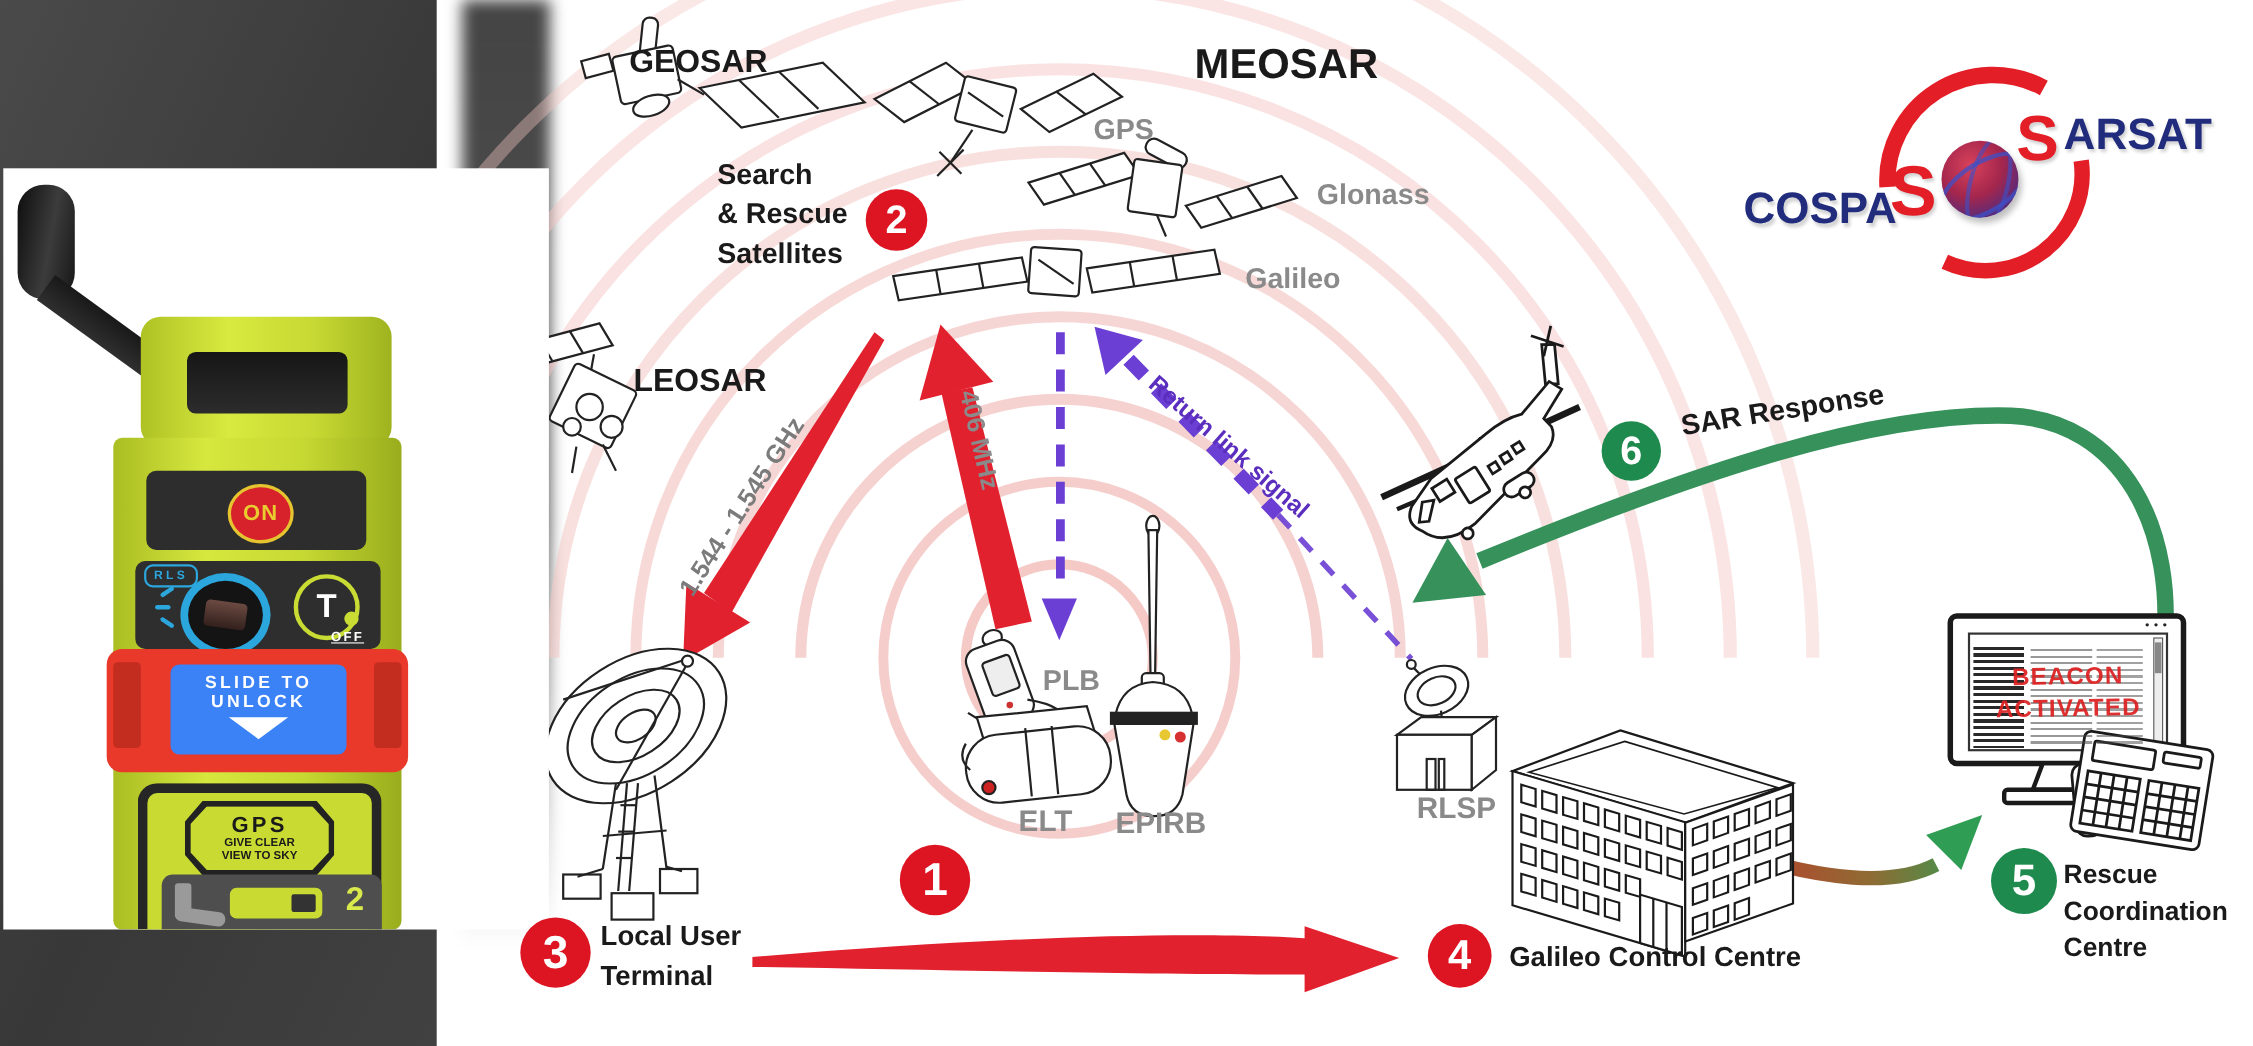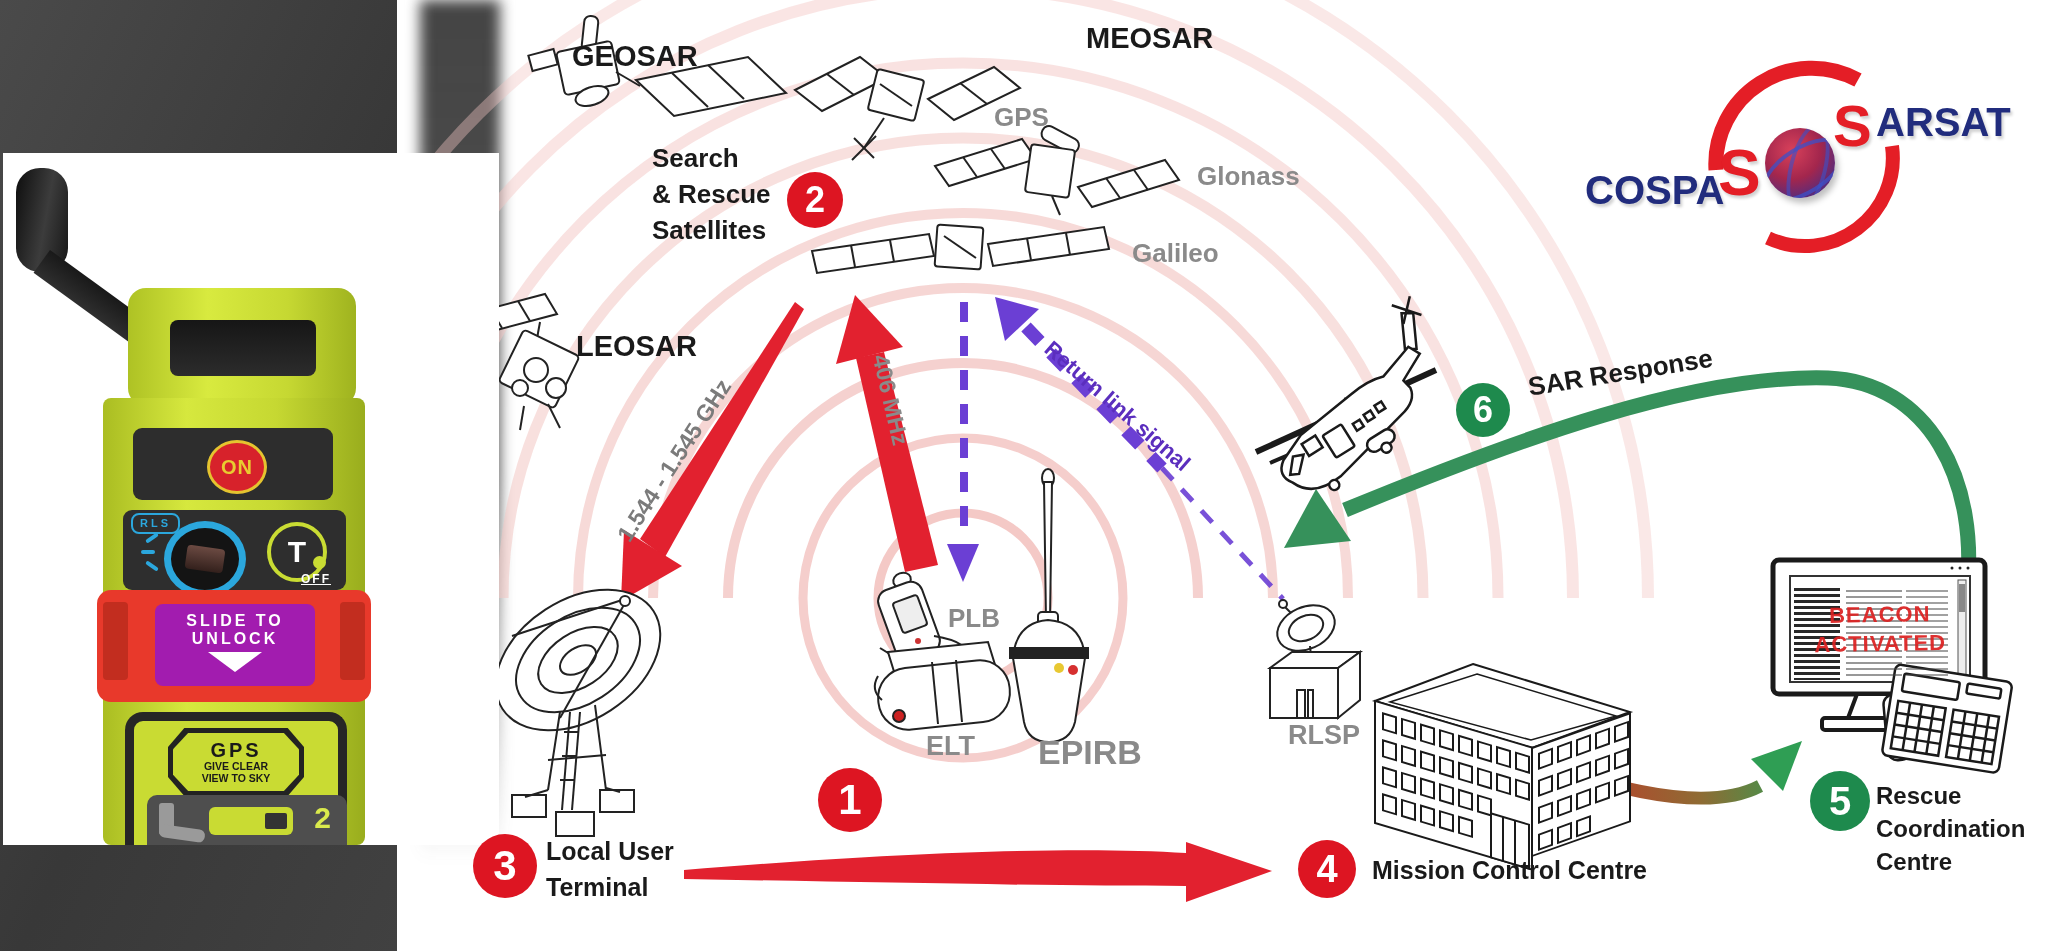--- a/index.html
+++ b/index.html
@@ -33,21 +33,21 @@
   .dial{position:absolute;left:41px;top:11px;width:68px;height:62px;border-radius:50%;border:7px solid #2ba7dd;
         background:#141414;display:flex;align-items:center;justify-content:center;}
   .dial-knob{width:38px;height:24px;border-radius:4px;background:linear-gradient(#6b4a42,#33201c);transform:rotate(8deg);}
   .ray{position:absolute;width:14px;height:4px;background:#2ba7dd;border-radius:2px;}
   .t-badge{position:absolute;left:144px;top:12px;width:52px;height:52px;border-radius:50%;border:4px solid #c9dc33;
         display:flex;align-items:center;justify-content:center;color:#fff;font-weight:bold;font-size:30px;}
   .t-pin{position:absolute;left:190px;top:46px;width:13px;height:13px;border-radius:50%;background:#c9dc33;}
   .t-off{position:absolute;left:178px;top:62px;color:#fff;font-size:12px;font-weight:bold;letter-spacing:2px;text-decoration:underline;}
   .red-band{position:absolute;left:94px;top:437px;width:274px;height:112px;border-radius:14px;background:#e8392b;}
   .red-tab{position:absolute;top:12px;width:25px;height:78px;background:#c22d1f;border-radius:4px;}
-  .slide-panel{position:absolute;left:58px;top:14px;width:160px;height:82px;border-radius:8px;background:#a21caf;
+  .slide-panel{position:absolute;left:58px;top:14px;width:160px;height:82px;border-radius:8px;background:#3b82f6;
         color:#fff;text-align:center;font-weight:bold;font-size:16px;letter-spacing:3px;padding-top:8px;box-sizing:border-box;}
   .slide-tri{margin:4px auto 0;width:0;height:0;border-left:27px solid transparent;border-right:27px solid transparent;
         border-top:20px solid #fff;}
   .gps-panel{position:absolute;left:122px;top:559px;width:222px;height:133px;border:9px solid #262626;border-bottom:none;
         border-radius:18px 18px 0 0;background:#c9db33;box-sizing:border-box;}
   .octo-outer{position:absolute;left:43px;top:7px;width:136px;height:68px;background:#222;
         clip-path:polygon(12% 0,88% 0,100% 28%,100% 72%,88% 100%,12% 100%,0 72%,0 28%);}
   .octo-inner{position:absolute;left:5px;top:5px;width:126px;height:58px;background:#c9db33;
         clip-path:polygon(12% 0,88% 0,100% 28%,100% 72%,88% 100%,12% 100%,0 72%,0 28%);
         display:flex;flex-direction:column;align-items:center;justify-content:center;color:#1a1a1a;}
@@ -425,52 +425,52 @@
 
   <div class="screen-stripes" style="left:1794px;top:588px;width:46px;height:92px;opacity:.9;background:repeating-linear-gradient(to bottom,#111 0 3px,transparent 3px 6px);"></div>
   <div class="screen-stripes" style="left:1846px;top:590px;width:56px;height:88px;opacity:.55;background:repeating-linear-gradient(to bottom,#444 0 2px,transparent 2px 6px);"></div>
   <div class="screen-stripes" style="left:1906px;top:590px;width:42px;height:88px;opacity:.5;background:repeating-linear-gradient(to bottom,#444 0 2px,transparent 2px 6px);"></div>
   <div class="alert">
     <div>BEACON</div>
     <div>ACTIVATED</div>
   </div>
 
   <div class="lbl" style="left:572px;top:40px;font-size:29px;">GEOSAR</div>
-  <div class="lbl" style="left:1086px;top:22px;font-size:29px;">MEOSAR</div>
+  <div class="lbl" style="left:1086px;top:38px;font-size:38px;">MEOSAR</div>
   <div class="lbl" style="left:576px;top:330px;font-size:29px;">LEOSAR</div>
   <div class="lbl gray" style="left:994px;top:102px;font-size:26px;">GPS</div>
   <div class="lbl gray" style="left:1176px;top:161px;font-size:26px;margin-left:21px;">Glonass</div>
   <div class="lbl gray" style="left:1132px;top:238px;font-size:26px;">Galileo</div>
 
   <div class="lbl" style="left:652px;top:140px;font-size:26px;line-height:36px;">
     <div>Search</div>
     <div>&amp; Rescue</div>
     <div>Satellites</div>
   </div>
   <div class="badge red" style="left:787px;top:172px;width:56px;height:56px;font-size:36px;">2</div>
 
   <div class="lbl rot" style="left:612px;top:532px;font-size:23px;color:#7b7b7b;transform:rotate(-57deg);">1.544 - 1.545 GHz</div>
   <div class="lbl rot" style="left:893px;top:352px;font-size:23px;color:#8a8a8a;transform:rotate(77deg);">406 MHz</div>
   <div class="lbl rot" style="left:1056px;top:336px;font-size:22px;color:#5b2ebe;transform:rotate(41deg);">Return link signal</div>
 
   <div class="lbl gray" style="left:948px;top:603px;font-size:26px;">PLB</div>
   <div class="lbl gray" style="left:926px;top:731px;font-size:27px;">ELT</div>
-  <div class="lbl gray" style="left:1014px;top:733px;font-size:34px;margin-left:24px;">EPIRB</div>
+  <div class="lbl gray" style="left:1014px;top:733px;font-size:27px;">EPIRB</div>
 
   <div class="badge red" style="left:818px;top:768px;width:64px;height:64px;font-size:42px;">1</div>
 
   <div class="badge red" style="left:473px;top:834px;width:64px;height:64px;font-size:42px;">3</div>
   <div class="lbl" style="left:546px;top:833px;font-size:25px;line-height:36px;">
     <div>Local User</div>
     <div>Terminal</div>
   </div>
 
   <div class="lbl gray" style="left:1288px;top:720px;font-size:27px;">RLSP</div>
   <div class="badge red" style="left:1298px;top:840px;width:58px;height:58px;font-size:38px;">4</div>
-  <div class="lbl" style="left:1372px;top:856px;font-size:25px;">Mission Control Centre</div>
+  <div class="lbl" style="left:1372px;top:856px;font-size:25px;">Galileo Control Centre</div>
 
   <div class="badge green" style="left:1810px;top:771px;width:60px;height:60px;font-size:40px;">5</div>
   <div class="lbl" style="left:1876px;top:779px;font-size:24px;line-height:33px;">
     <div>Rescue</div>
     <div>Coordination</div>
     <div>Centre</div>
   </div>
 
   <div class="badge green" style="left:1456px;top:383px;width:54px;height:54px;font-size:36px;">6</div>
   <div class="lbl rot" style="left:1526px;top:372px;font-size:26px;transform:rotate(-9deg);">SAR Response</div>

